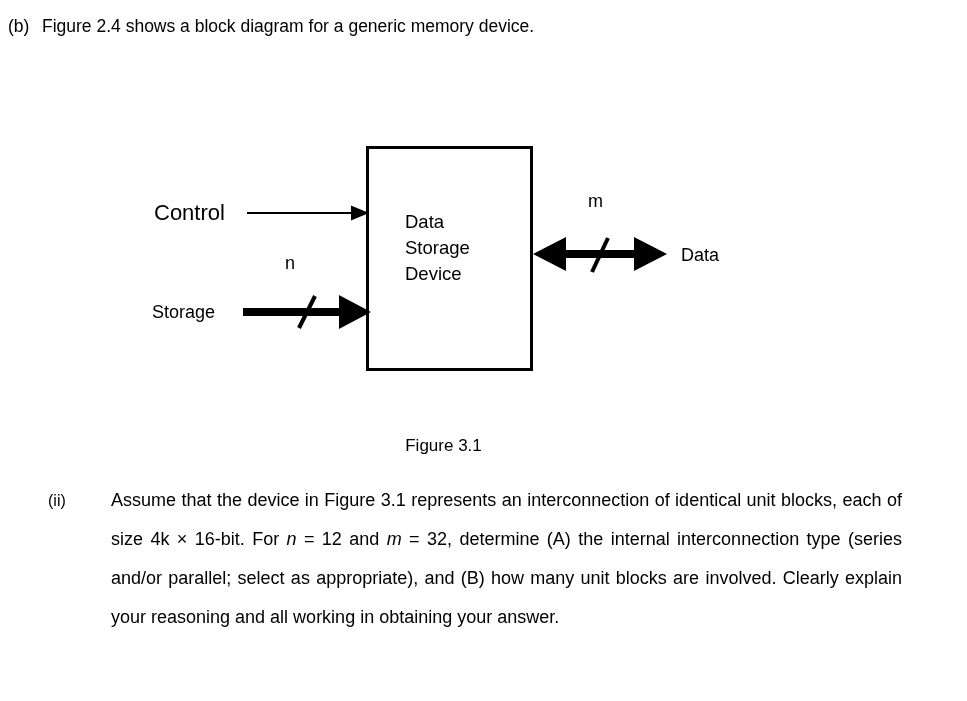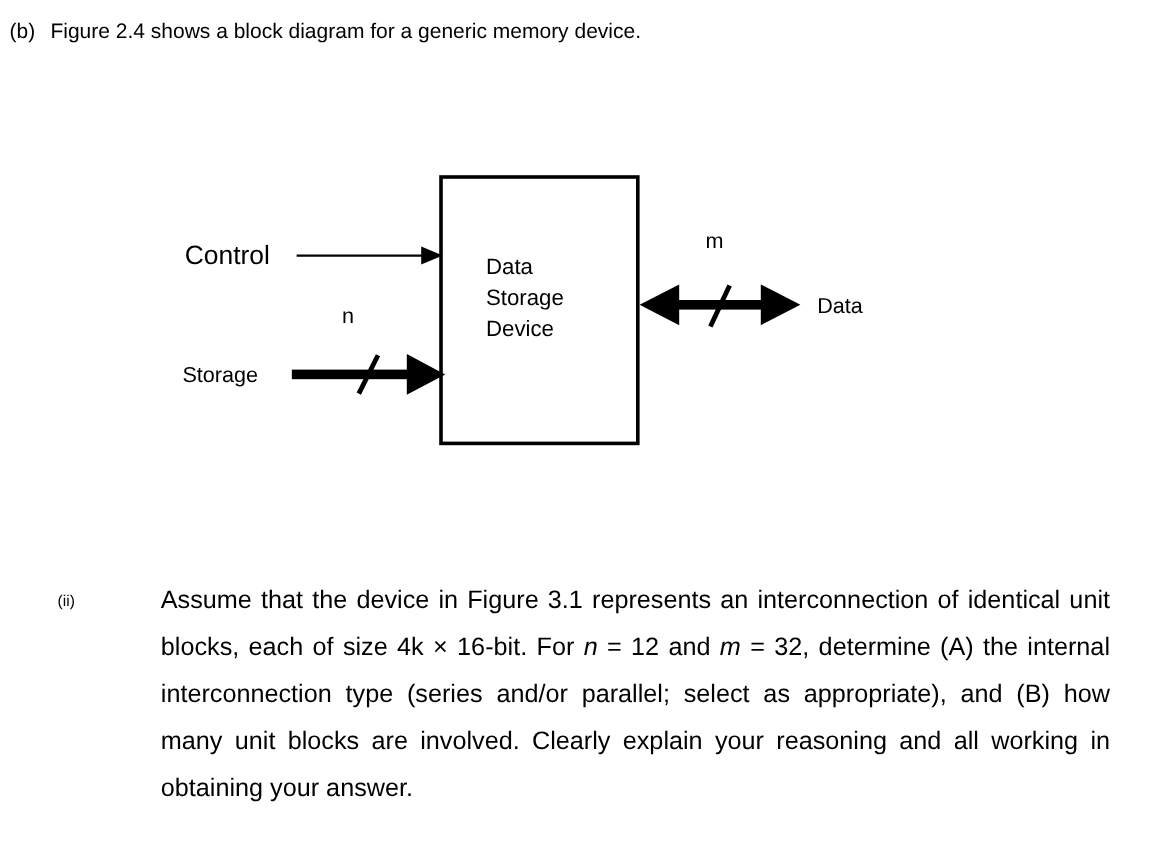--- a/index.html
+++ b/index.html
@@ -141,30 +141,30 @@
     position: absolute;
     left: 48px;
     top: 481px;
     width: 862px;
     font-size: 17.5px;
   }
   #part-ii-marker {
     position: absolute;
     left: 0px;
     top: 0px;
-    font-size: 13px;
+    font-size: 16px;
     line-height: 39px;
     text-align: center;
   }
   #part-ii-body {
     position: absolute;
-    left: 86px;
+    left: 63px;
     top: 0px;
     width: 791px;
-    font-size: 21px;
+    font-size: 18px;
     line-height: 39px;
     text-align: justify;
     text-justify: inter-word;
   }
   #part-ii-body .var {
     font-style: italic;
   }
 </style>
 </head>
 <body>
@@ -197,18 +197,19 @@
 
   <div id="m-label">m</div>
   <svg id="data-arrow" viewBox="0 0 140 52" width="140" height="52">
     <rect x="28" y="22" width="84" height="8" fill="#000000"></rect>
     <polygon points="3,26 36,9 36,43" fill="#000000"></polygon>
     <polygon points="137,26 104,9 104,43" fill="#000000"></polygon>
     <line x1="62" y1="44" x2="78" y2="10" stroke="#000000" stroke-width="4"></line>
   </svg>
   <div id="data-label">Data</div>
 
+  <div id="figure-caption">Figure 3.1</div>
 </div>
 
 <div id="part-ii">
   <div id="part-ii-marker">(ii)</div>
   <div id="part-ii-body"><span>Assume that the device in Figure 3.1 represents an interconnection of identical unit blocks, each of size 4k × 16-bit. For </span><span class="var">n</span><span> = 12 and </span><span class="var">m</span><span> = 32, determine (A) the internal interconnection type (series and/or parallel; select as appropriate), and (B) how many unit blocks are involved. Clearly explain your reasoning and all working in obtaining your answer.</span></div>
 </div>
 
 </body></html>

